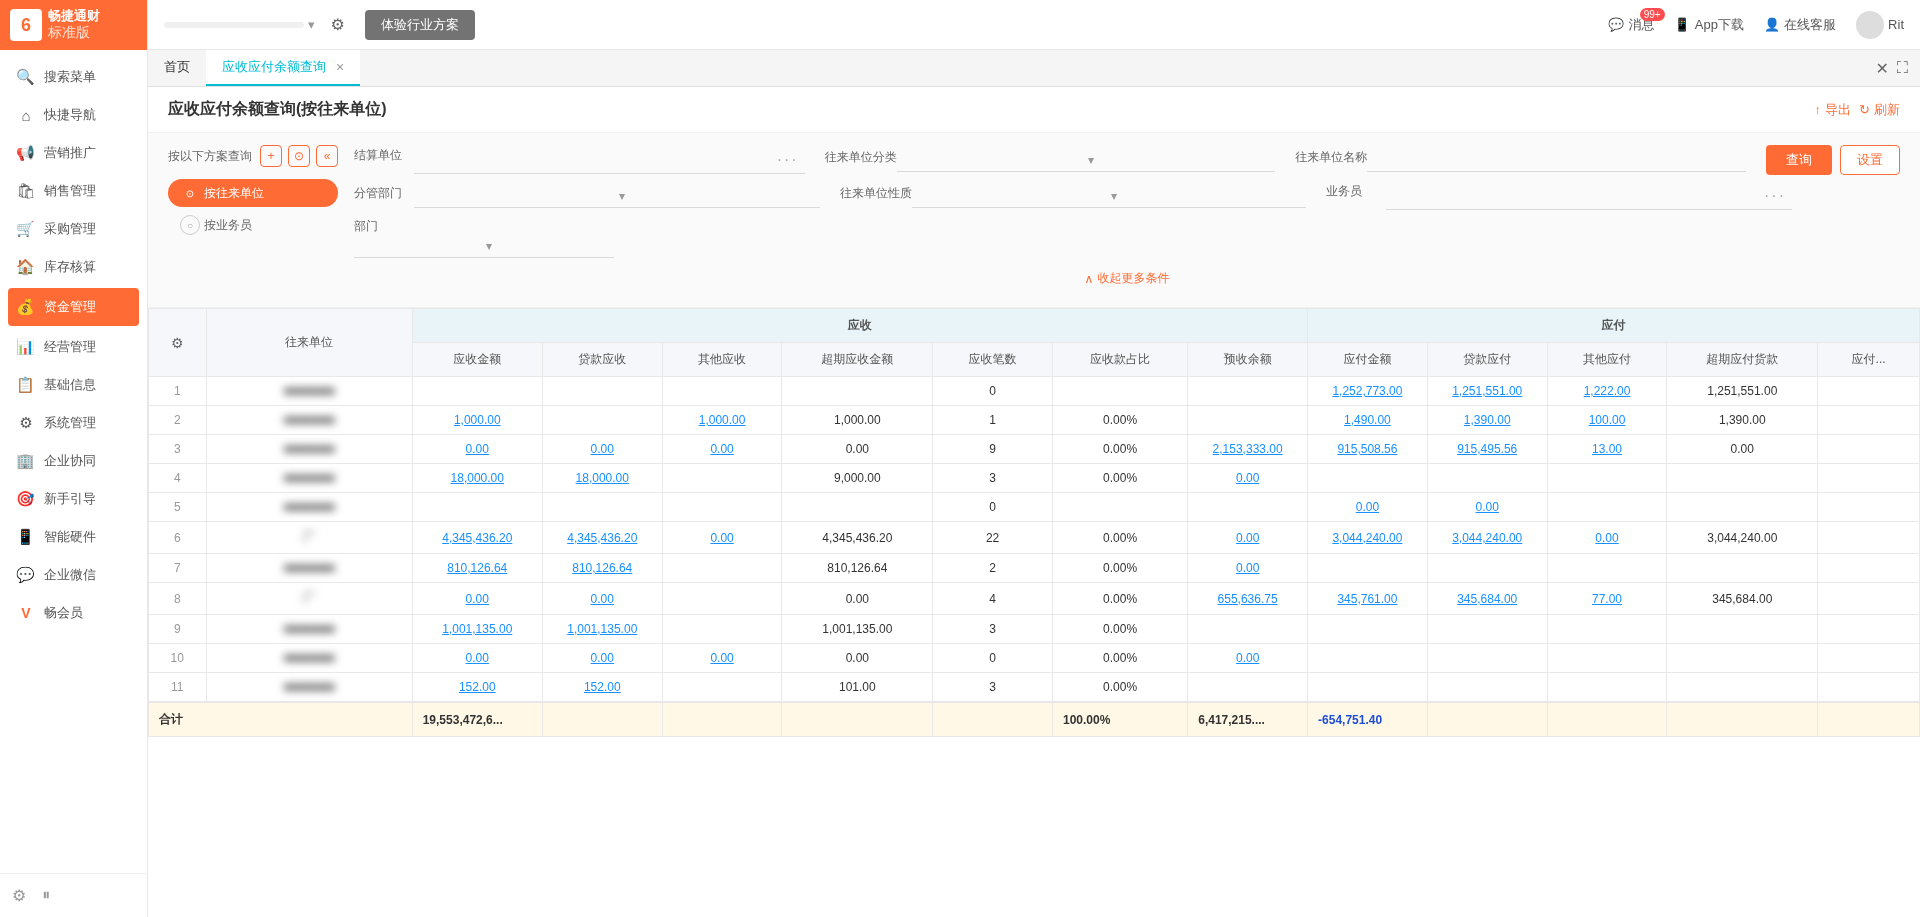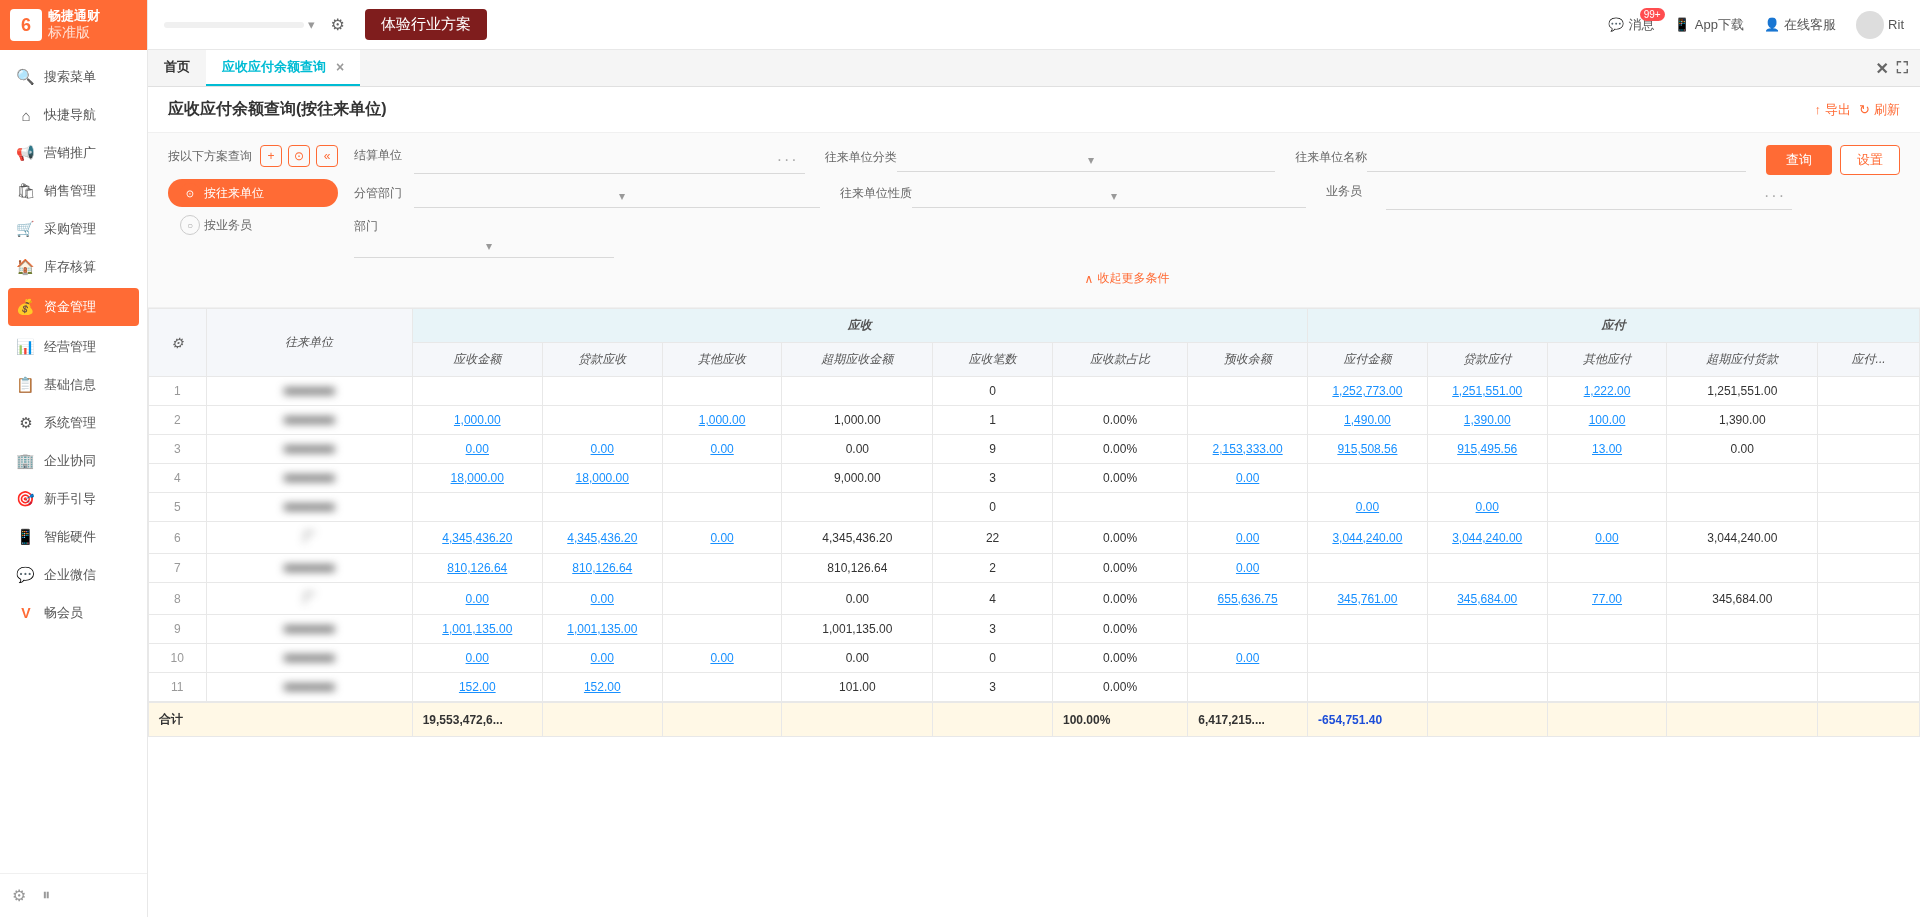--- a/index.html
+++ b/index.html
@@ -31,40 +31,40 @@
     
     .header {
       position: fixed; left: 148px; right: 0; top: 0; height: 50px;
       background: #fff; border-bottom: 1px solid #e8e8e8; display: flex; align-items: center;
       padding: 0 16px; gap: 12px; z-index: 99;
     }
     .header-breadcrumb { color: #999; font-size: 13px; display: flex; align-items: center; gap: 4px; }
     .header-chevron { color: #999; cursor: pointer; }
     .header-gear { color: #666; font-size: 16px; cursor: pointer; margin-left: 4px; }
     .header-trial-btn {
-      background: #7f1d1d; color: #fff; border: none; border-radius: 4px; padding: 6px 16px;
-      font-size: 15px; cursor: pointer; margin-left: 8px;
+      background: #737373; color: #fff; border: none; border-radius: 4px; padding: 6px 16px;
+      font-size: 13px; cursor: pointer; margin-left: 8px;
     }
     .header-spacer { flex: 1; }
     .header-actions { display: flex; align-items: center; gap: 20px; }
     .header-action-item { display: flex; align-items: center; gap: 4px; color: #555; font-size: 13px; cursor: pointer; position: relative; }
     .badge {
       position: absolute; top: -8px; right: -10px; background: #ff4d4f; color: #fff;
       border-radius: 10px; font-size: 10px; padding: 1px 4px; min-width: 18px; text-align: center;
     }
     .header-avatar { width: 28px; height: 28px; border-radius: 50%; background: #ddd; display: flex; align-items: center; justify-content: center; font-size: 11px; color: #666; }
     .header-username { font-size: 13px; color: #555; }
 
     
     .main { margin-left: 148px; margin-top: 50px; display: flex; flex-direction: column; height: calc(100vh - 50px); }
 
     
     .tab-bar {
       background: #f5f5f5; border-bottom: 1px solid #e0e0e0; display: flex; align-items: center;
-      padding: 0; min-height: 36px; font-weight: bold;
+      padding: 0; min-height: 36px;
     }
     .tab-item {
       display: flex; align-items: center; gap: 6px; padding: 8px 16px; font-size: 13px;
       cursor: pointer; color: #555; border-bottom: 2px solid transparent; white-space: nowrap;
     }
     .tab-item.active { background: #fff; color: #00bcd4; border-bottom: 2px solid #00bcd4; }
     .tab-item.home { color: #333; }
     .tab-close { font-size: 14px; color: #999; cursor: pointer; margin-left: 4px; }
     .tab-controls { margin-left: auto; display: flex; align-items: center; gap: 8px; padding-right: 12px; }
     .tab-control-icon { font-size: 16px; color: #666; cursor: pointer; }
@@ -107,21 +107,21 @@
     .setting-btn { background: #fff; color: #ff6b35; border: 1px solid #ff6b35; border-radius: 4px; padding: 5px 16px; font-size: 13px; cursor: pointer; }
 
     .collapse-btn { display: flex; align-items: center; justify-content: center; padding: 8px; color: #ff6b35; font-size: 12px; cursor: pointer; gap: 4px; }
 
     
     .table-container { overflow: auto; flex: 1; }
     table { width: 100%; border-collapse: collapse; font-size: 12px; }
     thead tr { background: #f5f7fa; }
     thead th {
       padding: 8px 22px; text-align: center; border: 1px solid #e8e8e8; color: #555;
-      font-weight: normal; white-space: nowrap; position: sticky; top: 0; background: #f5f7fa; z-index: 2; font-style: italic;
+      font-weight: normal; white-space: nowrap; position: sticky; top: 0; background: #f5f7fa; z-index: 2;
     }
     thead th.group-header { background: #e8f4f8; font-weight: bold; }
     tbody tr { border-bottom: 1px solid #f0f0f0; }
     tbody td { padding: 7px 10px; border: 1px solid #e8e8e8; text-align: center; color: #333; white-space: nowrap; }
     tbody td.link { color: #1890ff; text-decoration: underline; cursor: pointer; }
     tbody td.row-num { color: #999; }
     .settings-icon-cell { display: flex; align-items: center; justify-content: center; }
     .settings-icon { color: #666; font-size: 14px; cursor: pointer; }
 
     

